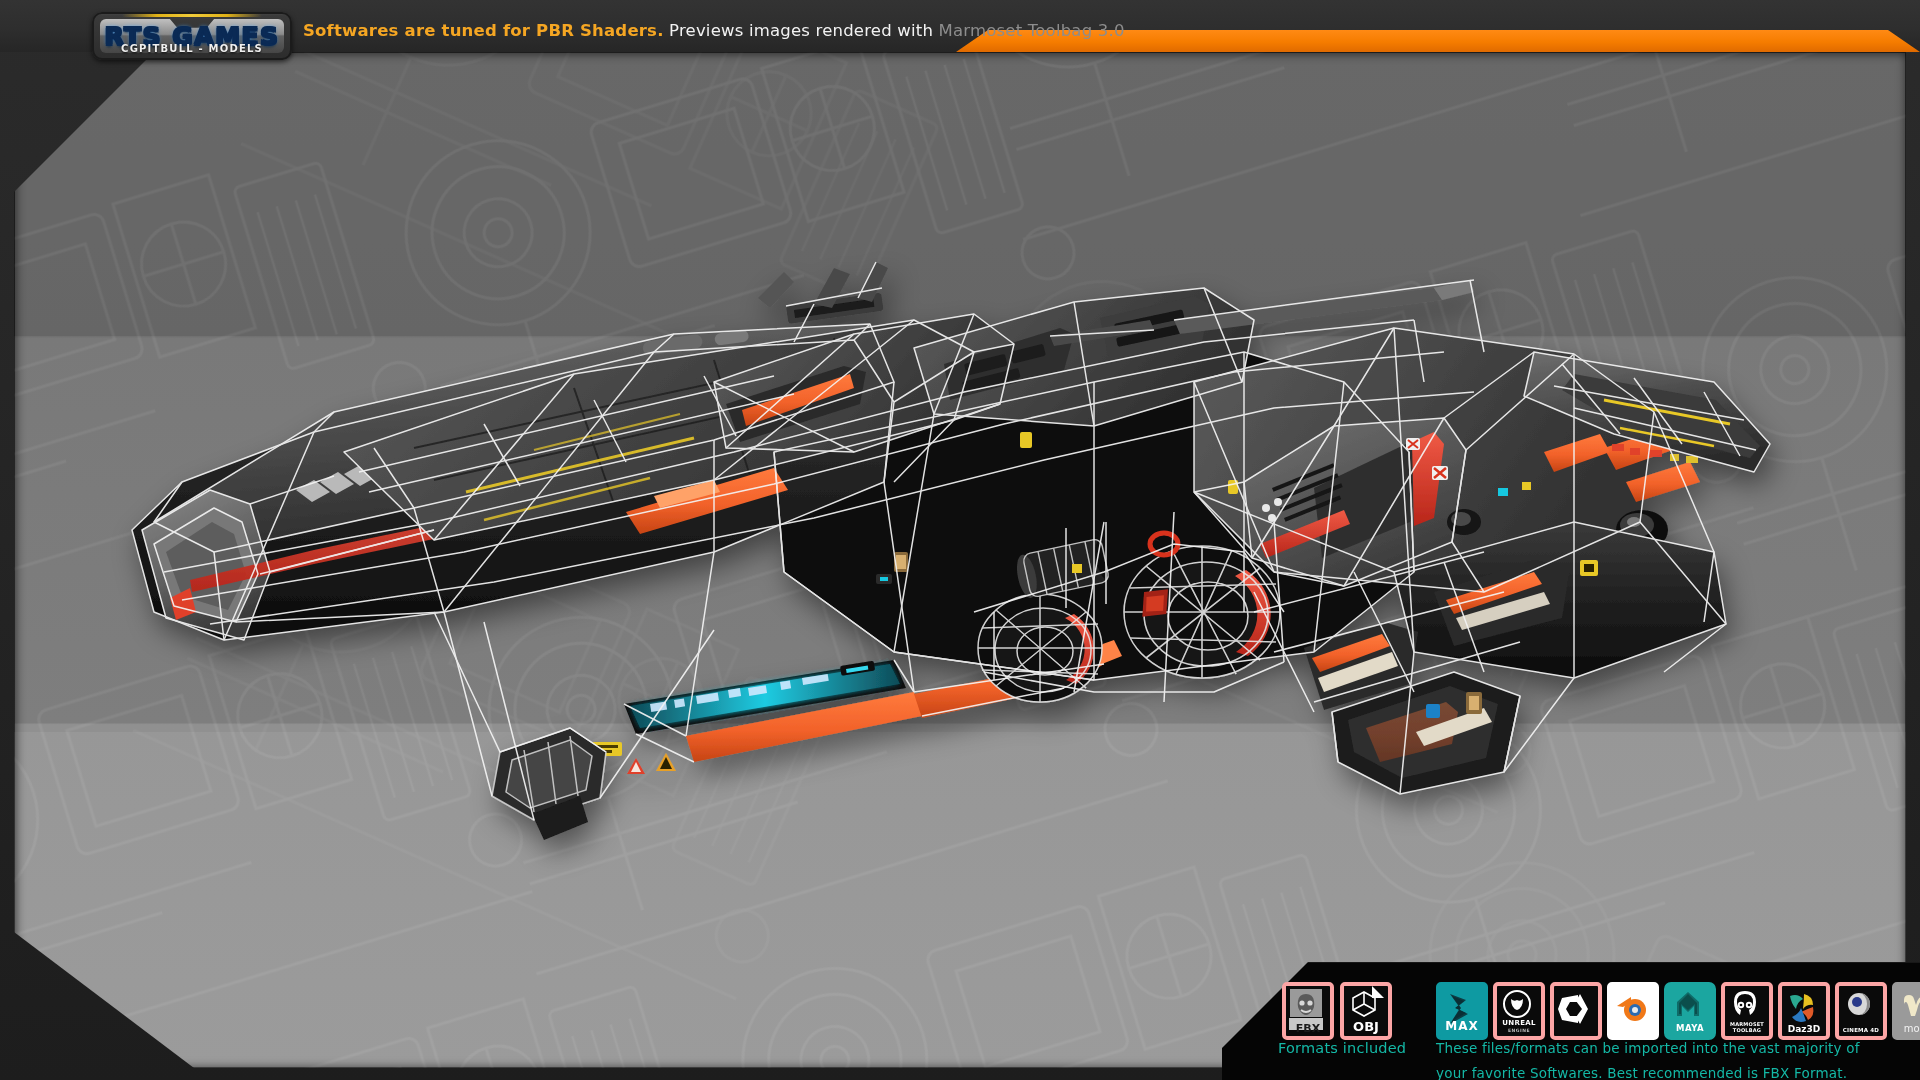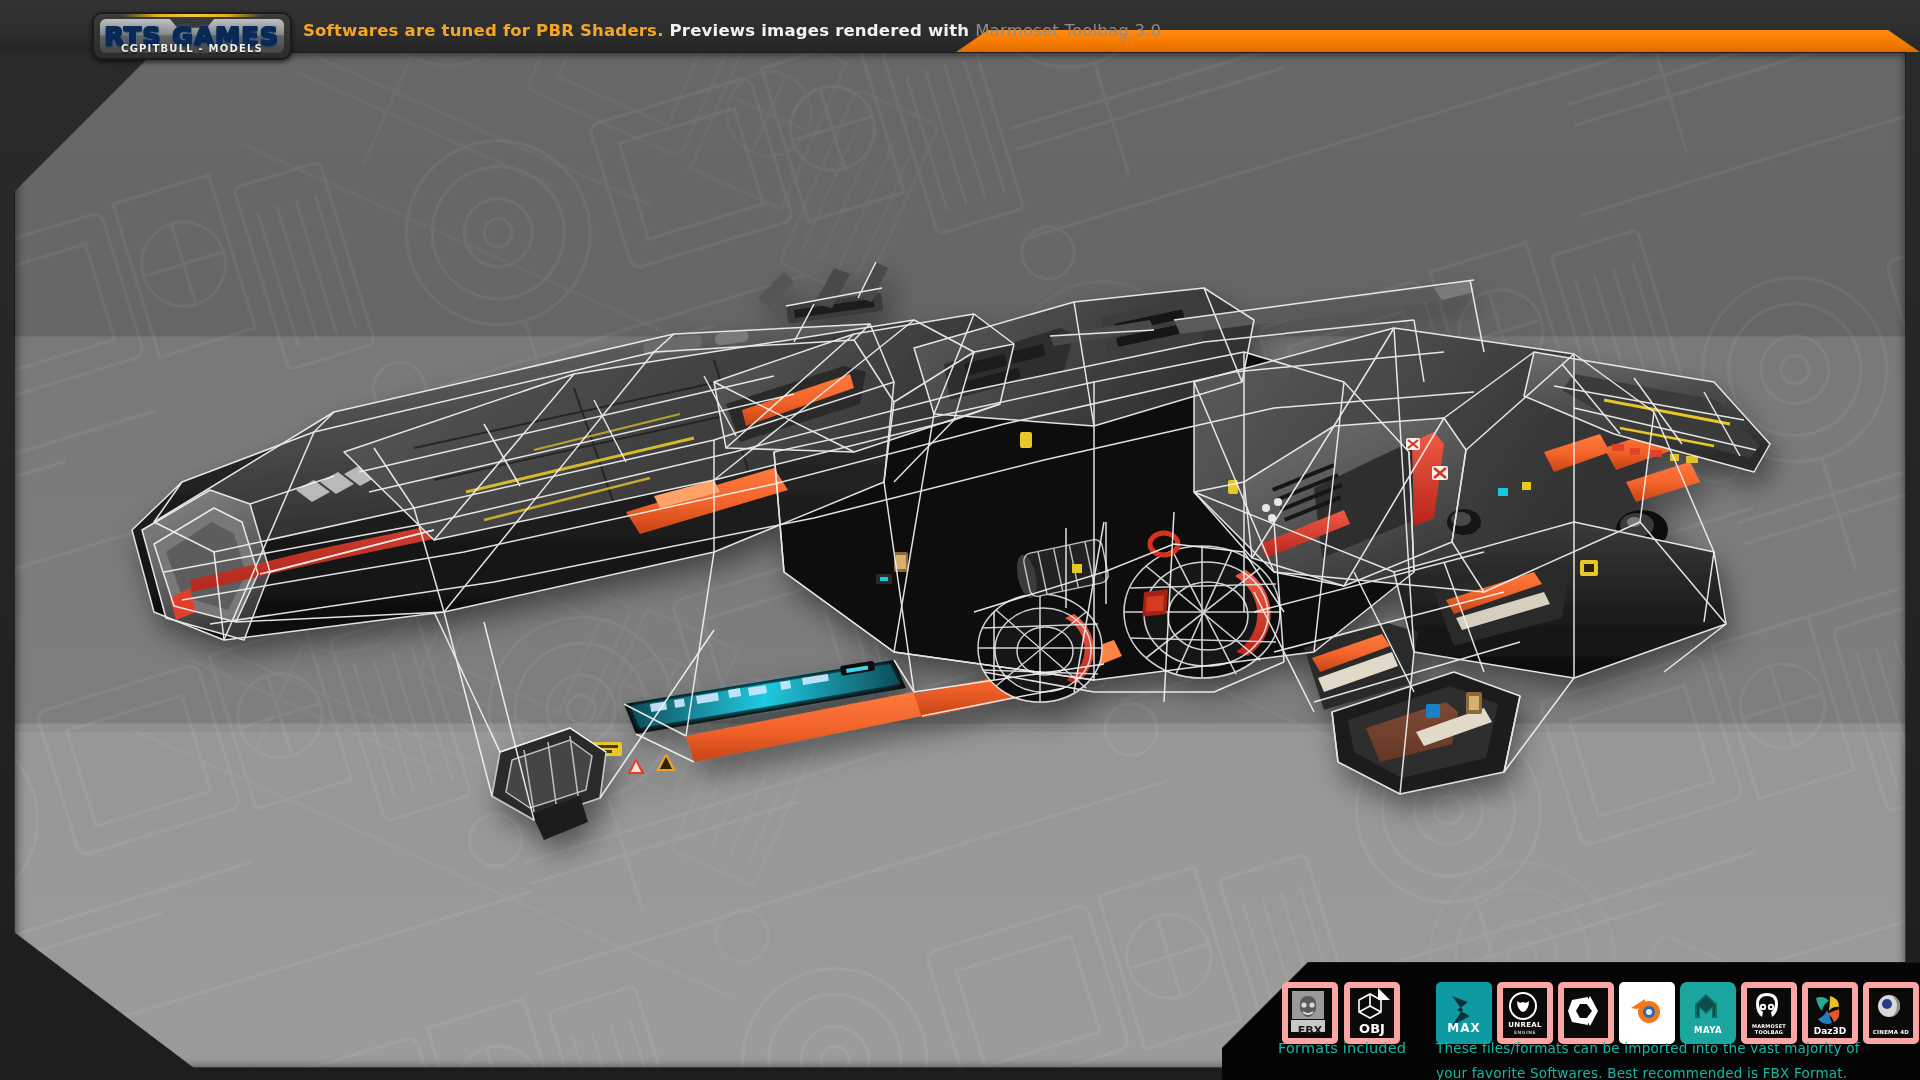--- a/index.html
+++ b/index.html
@@ -58,21 +58,21 @@
     clip-path:polygon(46px 22px, 78px 0px, 978px 0px, 1010px 22px, 1010px 22px, 0px 22px);
     box-shadow:0 -1px 3px rgba(0,0,0,.4);
   }
 
   .header-text{
     position:absolute;left:303px;top:21px;
     font-size:16.5px;letter-spacing:.2px;white-space:nowrap;
     font-family:"DejaVu Sans",sans-serif;font-weight:bold;
   }
   .ht-orange{color:#f5a623;}
-  .ht-white{color:#f2f2f2;font-weight:bold;}
+  .ht-white{color:#f2f2f2;font-weight:normal;}
   .ht-grey{color:#8d8d8d;font-weight:normal;}
 
   
   .logo-badge{
     position:absolute;left:92px;top:12px;width:200px;height:48px;
     background:linear-gradient(180deg,#4a4a4a 0%,#3a3a3a 8%,#2c2c2c 100%);
     border-radius:10px;
     box-shadow:0 2px 5px rgba(0,0,0,.6), inset 0 0 0 2px #1b1b1b;
   }
   .logo-topline{
@@ -117,21 +117,21 @@
     clip-path:polygon(86px 0px, 698px 0px, 698px 118px, 0px 118px, 0px 86px);
     box-shadow:inset 0 1px 0 rgba(255,255,255,.08);
   }
 
   .fmt-group{position:absolute;left:1282px;top:982px;}
   .icon-row{display:flex;gap:6px;}
   .sw-row{position:absolute;left:1436px;top:982px;display:flex;gap:5px;}
 
   .ficon{
     width:44px;height:50px;border-radius:5px;
-    background:#0a0a0a;border:6px solid #fca5a5;
+    background:#0a0a0a;border:4px solid #fca5a5;
     position:relative;overflow:hidden;
   }
 
   .cap{
     position:absolute;font-family:"DejaVu Sans",sans-serif;
     color:#14b8a6;font-size:14.5px;letter-spacing:.2px;white-space:nowrap;
   }
   .cap-formats{left:1278px;top:1040px;}
   .cap-note{left:1436px;top:1036px;font-size:13.5px;line-height:25px;white-space:pre-line;}
 

